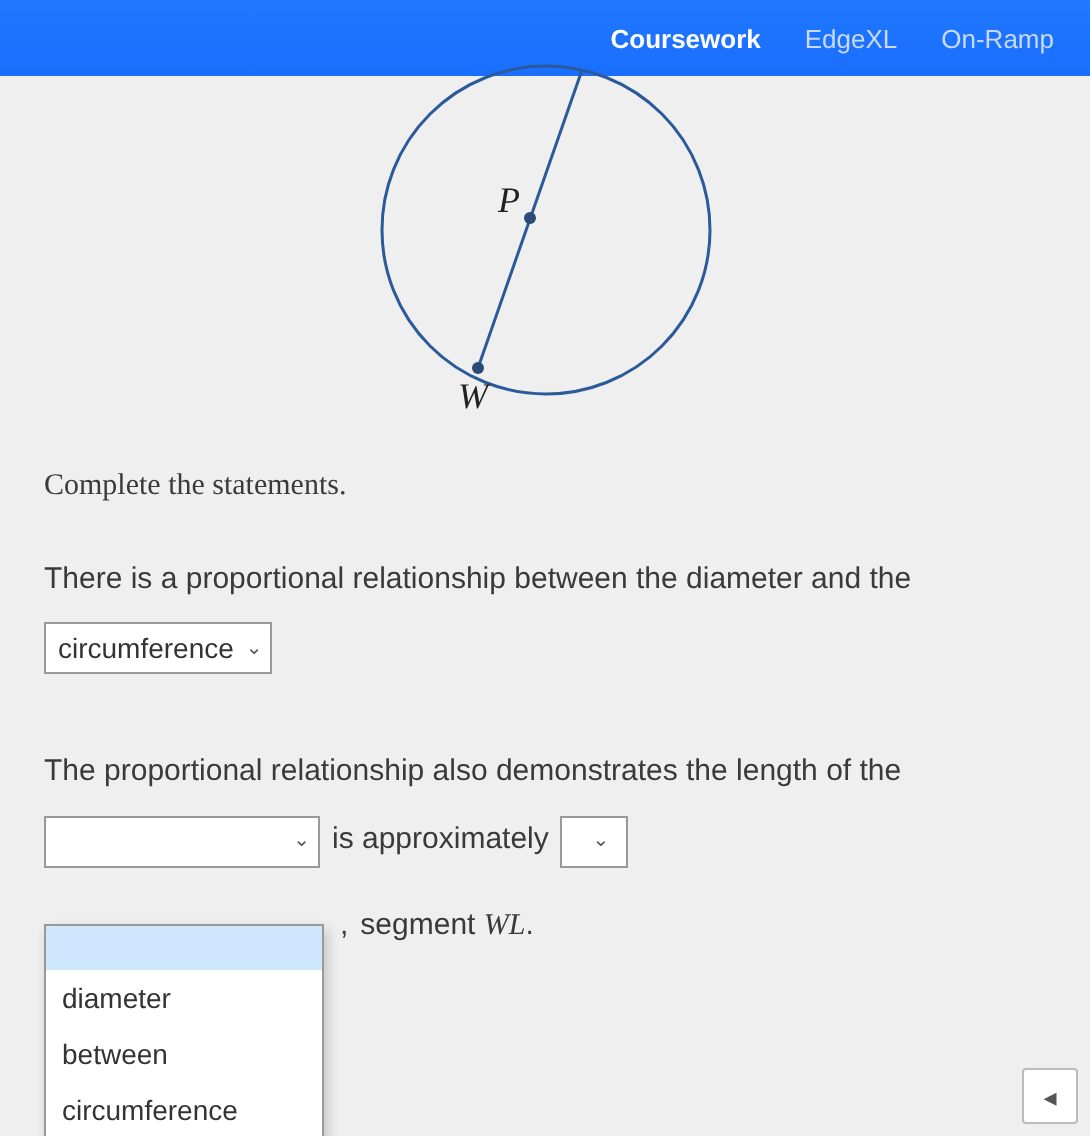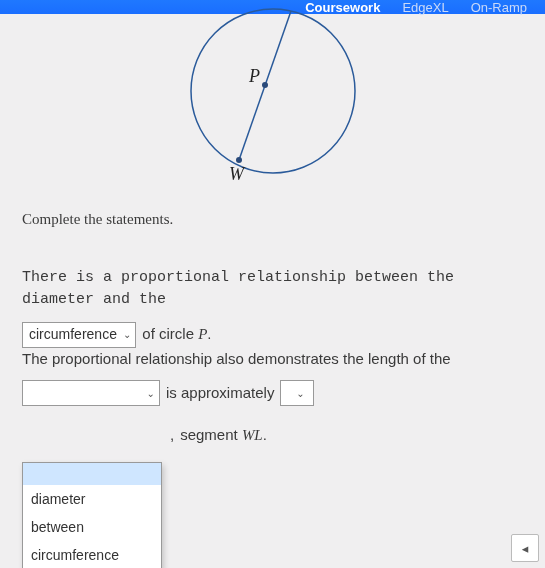--- a/index.html
+++ b/index.html
@@ -7,21 +7,21 @@
     width: 545px;
     height: 568px;
     font-family: Arial, Helvetica, sans-serif;
     background: #f0eff0;
     overflow: hidden;
     position: relative;
   }
   .topbar {
     background: #1a6eff;
     background: linear-gradient(to bottom, #1f78ff, #1a6eff);
-    height: 14px;
+    height: 38px;
     display: flex;
     justify-content: flex-end;
     align-items: center;
     padding-right: 18px;
     gap: 22px;
     color: #fff;
     font-size: 13px;
     font-weight: bold;
   }
   .topbar .dim { color: #c9d9f8; font-weight: normal; }
@@ -35,22 +35,22 @@
     top: -28px;
     transform: translateX(-50%);
   }
   .content {
     padding: 0 22px 0 22px;
     color: #3a3a3a;
     font-size: 15px;
     line-height: 1.5;
   }
   .stmt { margin-top: 14px; font-family: Liberation Serif, serif; }
-  .line { margin-top: 36px; font-family: Liberation Mono, monospace; }
-  .line2 { }
+  .line { margin-top: 24px; }
+  .line2 { margin-top: 38px; }
   .inline-row {
     display: flex;
     flex-wrap: wrap;
     align-items: center;
     gap: 6px;
     margin-top: 10px;
   }
   .select-box {
     border: 1px solid #999;
     background: #fff;
@@ -129,23 +129,20 @@
 
 <div class="content">
   <div class="stmt">Complete the statements.</div>
 
   <div class="line">There is a proportional relationship between the diameter and the</div>
   <div class="inline-row">
     <span class="select-box">
       <span>circumference</span>
       <span class="caret">⌄</span>
     </span>
-    <span>
-      <span>of circle </span><span class="ital">P</span><span>.</span>
-    </span>
   </div>
 
   <div class="line2">The proportional relationship also demonstrates the length of the</div>
   <div class="inline-row" style="position:relative;">
     <span class="select-box wide-select">
       <span></span>
       <span class="caret" style="margin-left:auto;">⌄</span>
     </span>
     <span>is approximately</span>
     <span class="select-box small-select">

